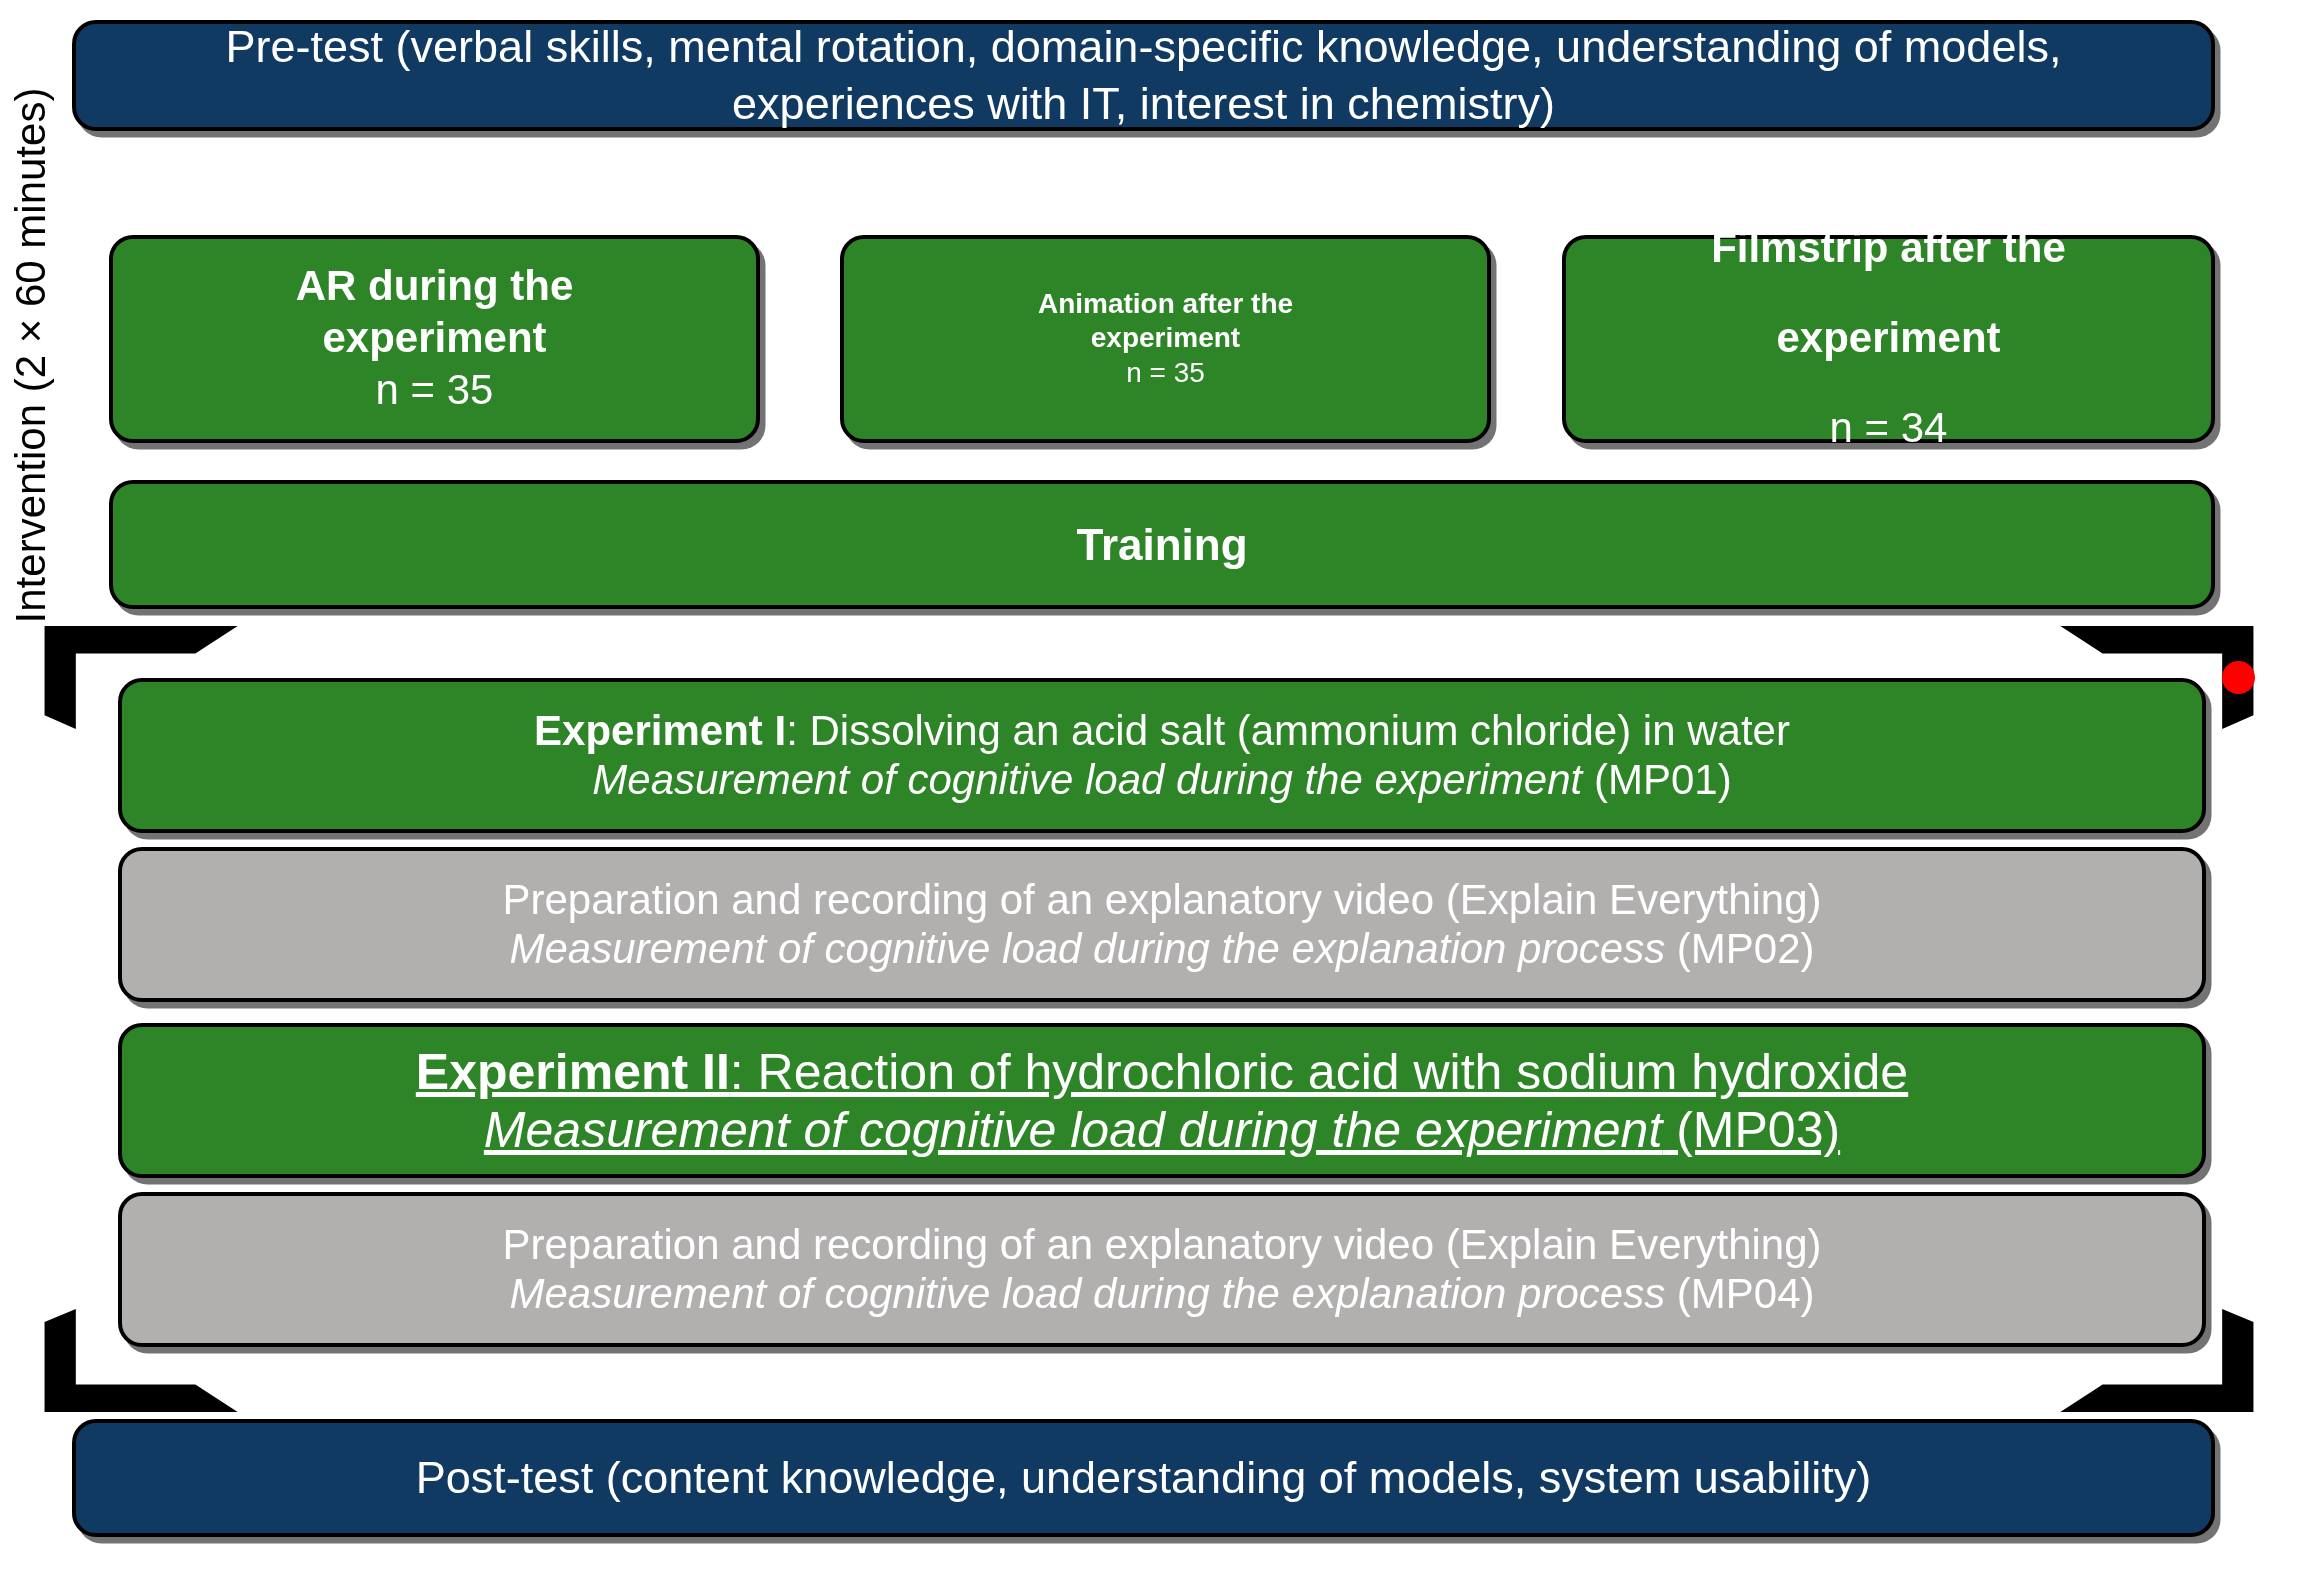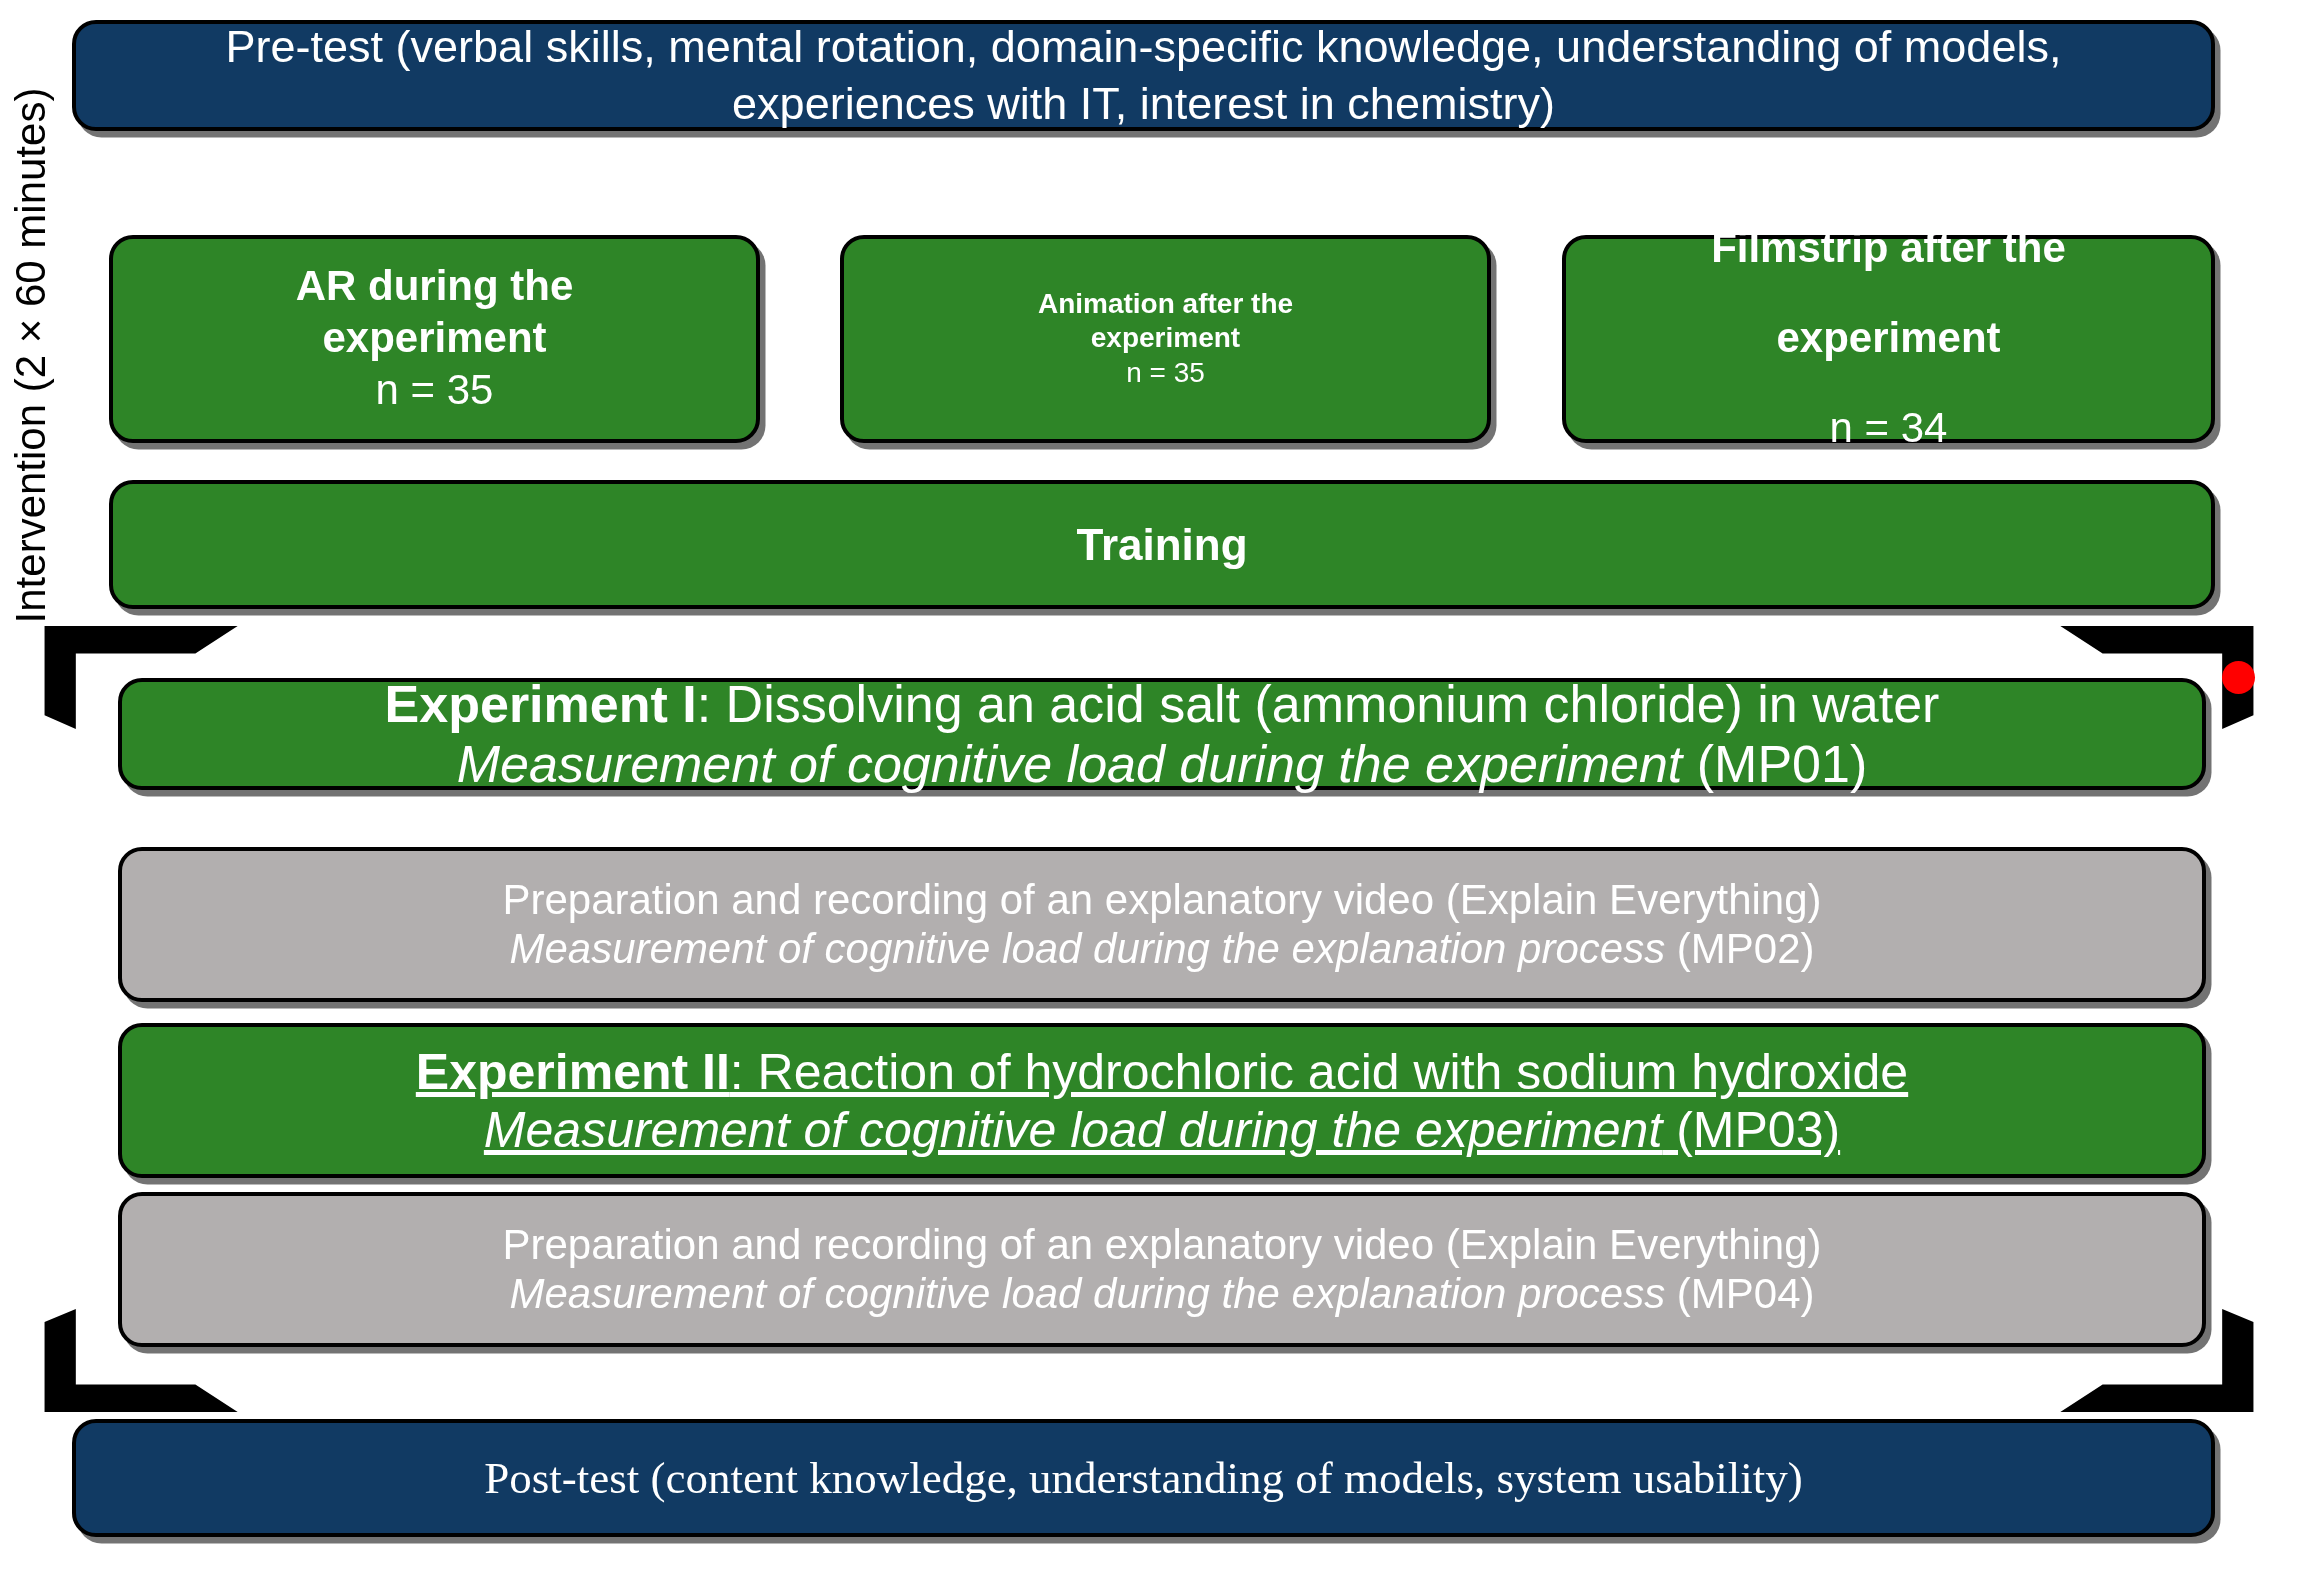--- a/index.html
+++ b/index.html
@@ -55,28 +55,28 @@
   #cond-animation-box { left: 840px;  top: 235px; width: 651px; height: 208px; font-size: 28px; }
   #cond-filmstrip-box { left: 1562px; top: 235px; width: 653px; height: 208px; font-size: 42px; gap: 38px; }
   .cond .line.t { font-weight: bold; line-height: 1.22; }
   .cond .line.n { font-weight: normal; line-height: 1.30; }
 
   #training-box {
     left: 109px; top: 480px; width: 2106px; height: 129px;
     font-size: 44px; font-weight: bold;
   }
 
-  #experiment1-box { left: 118px; top: 678px;  width: 2088px; height: 112px; font-size: 52px; }
+  #experiment1-box { left: 118px; top: 678px;  width: 2088px; height: 155px; font-size: 42px; }
   #video1-box      { left: 118px; top: 847px;  width: 2088px; height: 155px; font-size: 42px; }
   #experiment2-box { left: 118px; top: 1023px; width: 2088px; height: 155px; font-size: 50px; text-decoration: underline; }
   #video2-box      { left: 118px; top: 1192px; width: 2088px; height: 155px; font-size: 42px; }
 
   #posttest-box {
     left: 72px; top: 1419px; width: 2143px; height: 118px;
-    font-size: 45px; font-weight: normal; font-family: Liberation Serif, serif;
+    font-size: 45px; font-weight: normal;
   }
 
   
   .bracket-corner { position: absolute; }
   .bracket-corner svg { display: block; }
 
   #bracket-top-left     { left: 24px;   top: 626px;  }
   #bracket-top-right    { left: 2060px; top: 626px;  }
   #bracket-bottom-left  { left: 24px;   top: 1309px; }
   #bracket-bottom-right { left: 2060px; top: 1309px; }

